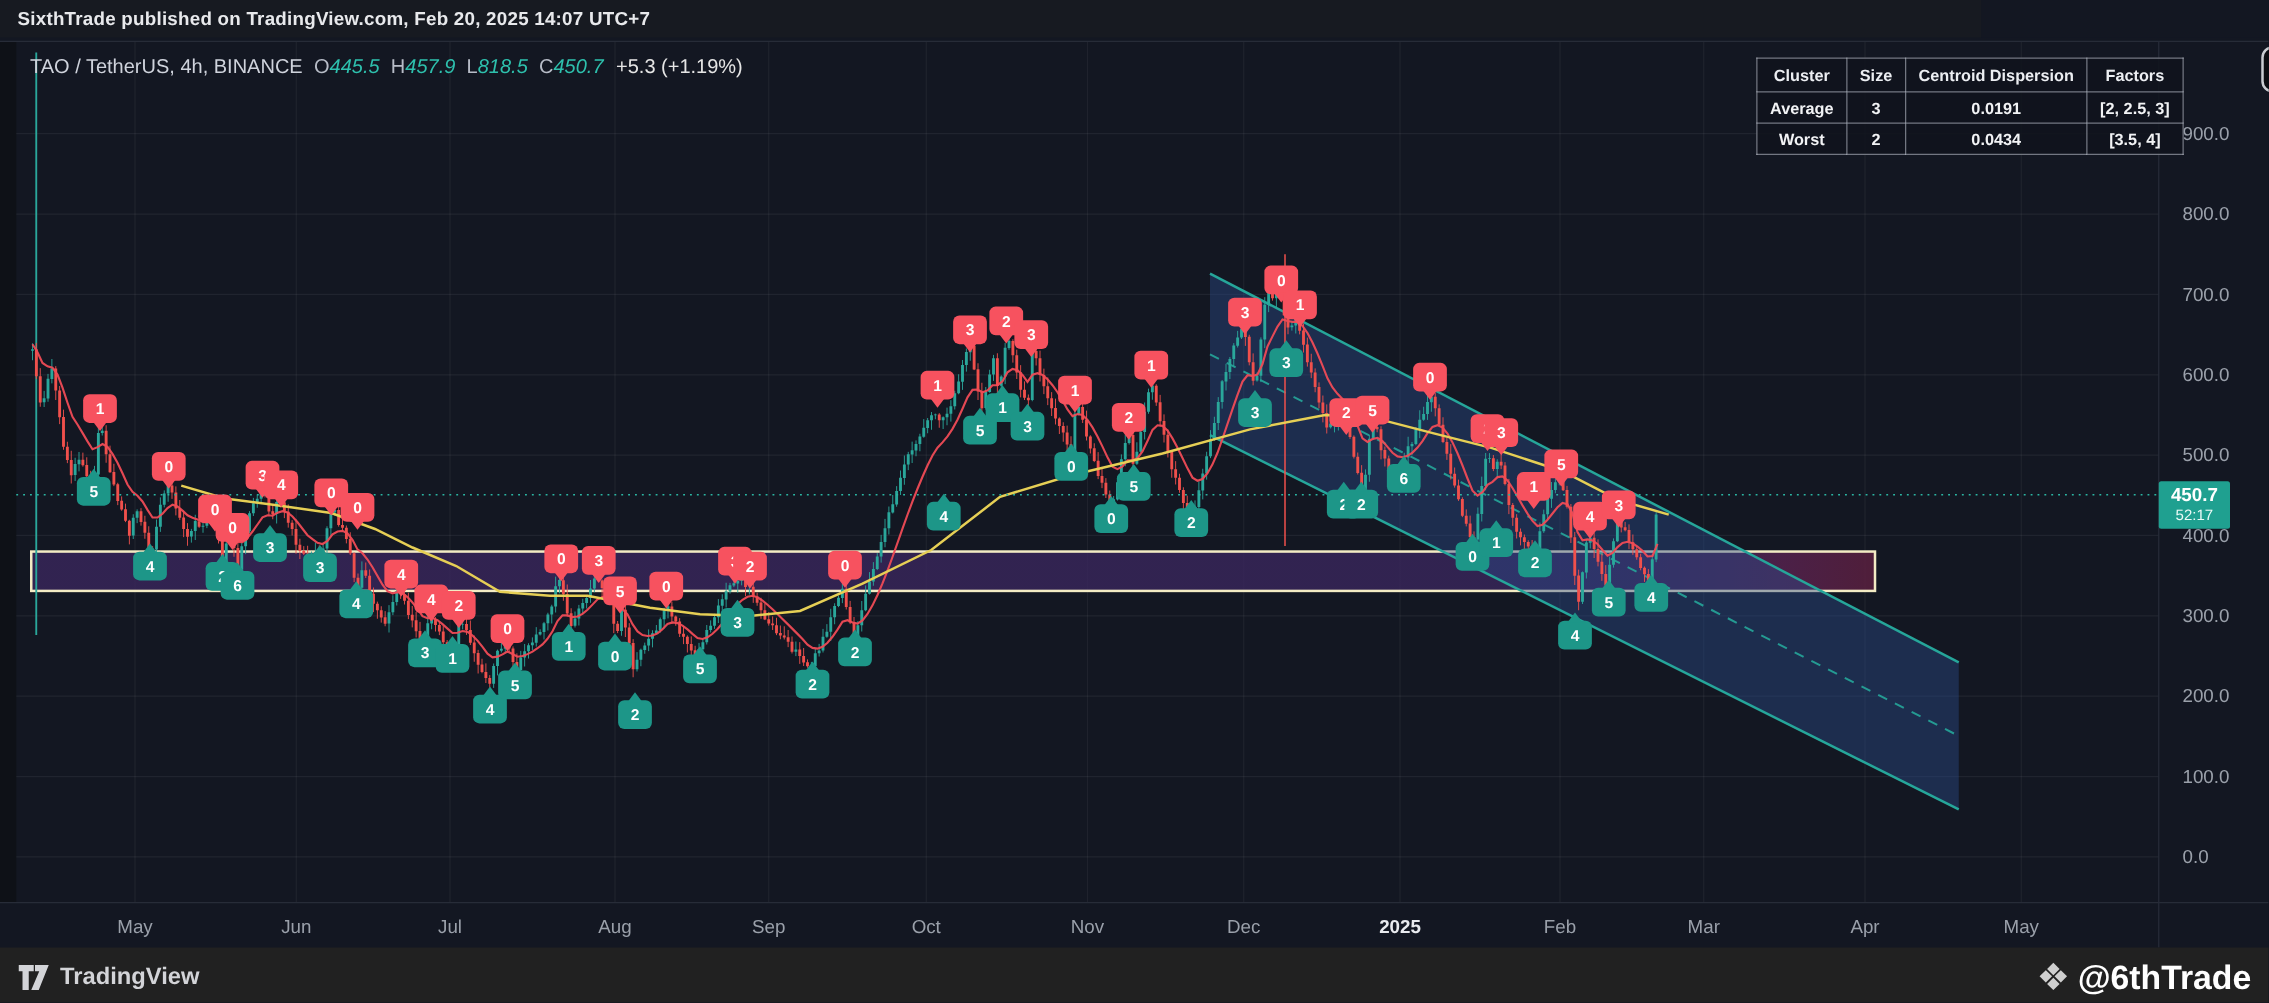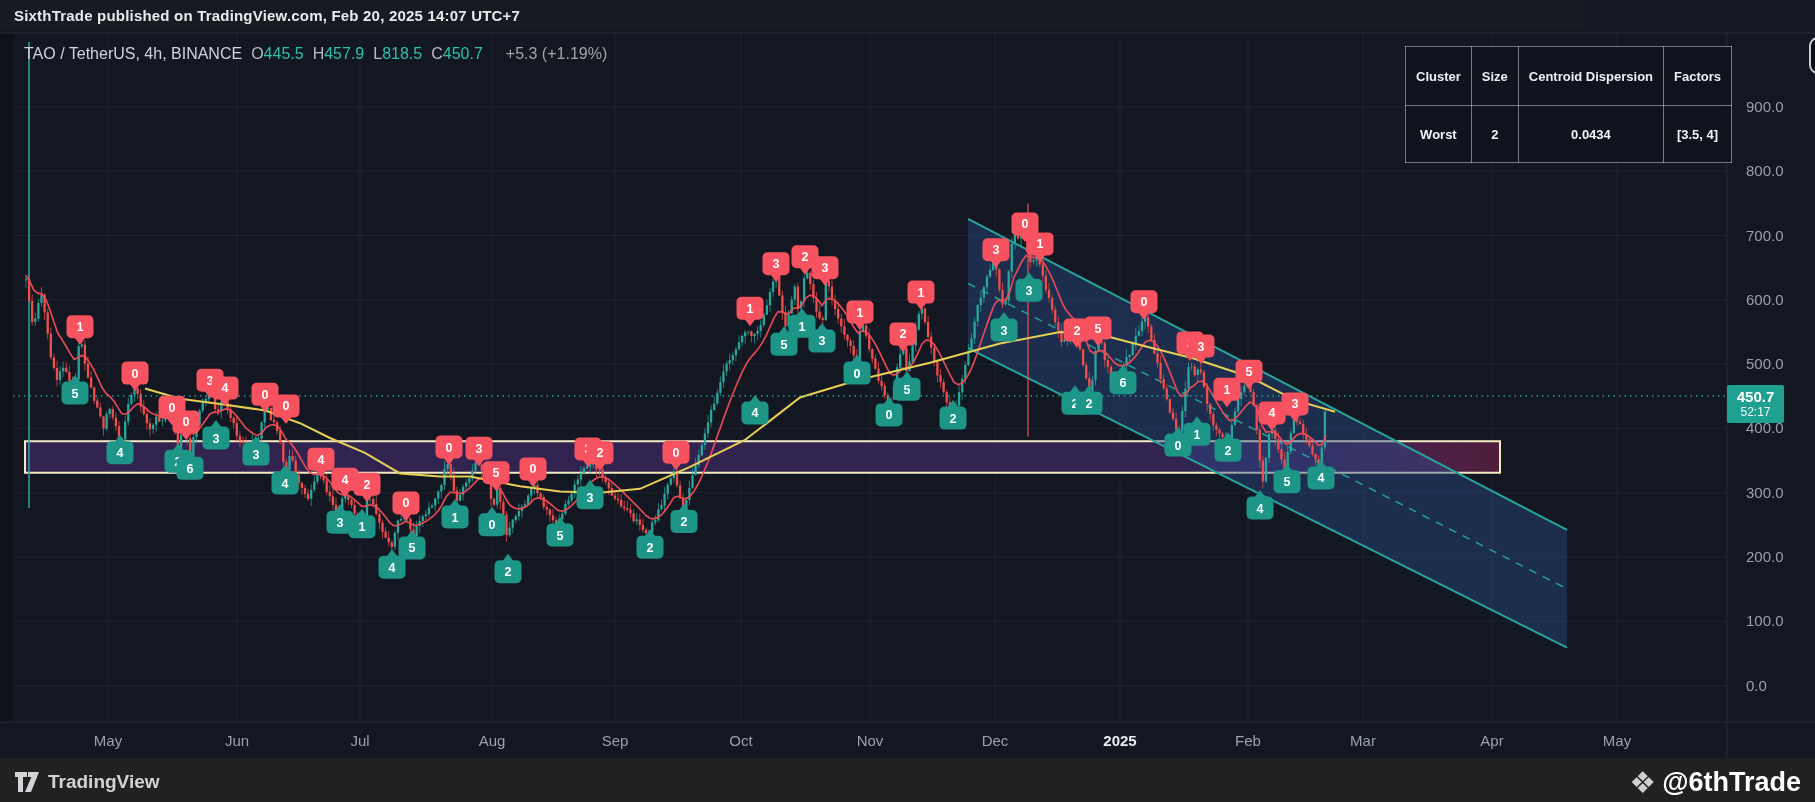--- a/index.html
+++ b/index.html
@@ -5,26 +5,26 @@
   html,body{margin:0;padding:0;background:#131722;width:1815px;height:802px;overflow:hidden;
     font-family:"Liberation Sans","DejaVu Sans",sans-serif;}
   #stage{position:relative;width:1815px;height:802px;background:#131722;}
   #topbar{position:absolute;left:0;top:0;width:1585px;height:30px;background:#171a21;
     display:flex;align-items:center;}
   #topbar span{color:#e8e9ec;font-size:15px;font-weight:700;margin-left:14px;letter-spacing:.2px;}
   #plot-svg{position:absolute;left:0;top:0;}
   #legend{position:absolute;left:24px;top:45px;font-size:16px;color:#cfd3dc;white-space:nowrap;}
   #legend .sym{color:#cfd3dc;}
   #legend .k{color:#b7bcc7;margin-left:9px;}
-  #legend .v{color:#2ec0ad;}
-  #legend .chg{color:#a3a3a3;margin-left:23px;}
+  #legend .v{color:#2ec0ad;font-style:italic;}
+  #legend .chg{color:#e5e5e5;margin-left:10px;}
   #cluster-table{position:absolute;left:1405px;top:46px;border-collapse:collapse;
     background:rgba(16,19,28,.88);}
   #cluster-table th,#cluster-table td{border:1px solid rgba(197,202,214,.55);color:#f2f3f5;
-    font-size:13px;text-align:center;padding:16px 10px;height:24px;font-weight:700;white-space:nowrap;}
+    font-size:13px;text-align:center;padding:0 10px;height:24px;font-weight:700;white-space:nowrap;}
   #cluster-table th{font-weight:700;color:#eceef2;height:26px;}
   #usdt-btn{position:absolute;left:1809px;top:37px;width:50px;height:33px;background:#0b0d12;
     border:2px solid #c9ccd2;border-radius:9px;color:#fff;font-size:15px;font-weight:700;
     display:flex;align-items:center;justify-content:center;cursor:pointer;}
   #price-badge{position:absolute;left:1727px;top:385px;width:57px;height:38px;background:#1fa090;
     border-radius:2px;display:flex;flex-direction:column;align-items:center;justify-content:center;line-height:1.1;}
   #price-badge .p{color:#fff;font-weight:700;font-size:15px;}
   #price-badge .c{color:#eafaf6;font-size:12px;}
   #bottombar{position:absolute;left:0;top:758px;width:1815px;height:48px;background:#212121;
     display:flex;align-items:center;justify-content:space-between;}
@@ -501,20 +501,26 @@
     <thead>
         <tr id="ct-head">
           <th>Cluster</th>
           <th>Size</th>
           <th>Centroid Dispersion</th>
           <th>Factors</th>
         </tr>
       </thead>
     <tbody id="ct-body">
         <tr>
+          <td>Average</td>
+          <td>3</td>
+          <td>0.0191</td>
+          <td>[2, 2.5, 3]</td>
+        </tr>
+        <tr>
           <td>Worst</td>
           <td>2</td>
           <td>0.0434</td>
           <td>[3.5, 4]</td>
         </tr>
       </tbody>
   </table>
 
   <div id="usdt-btn">
     <span>USDT</span>

